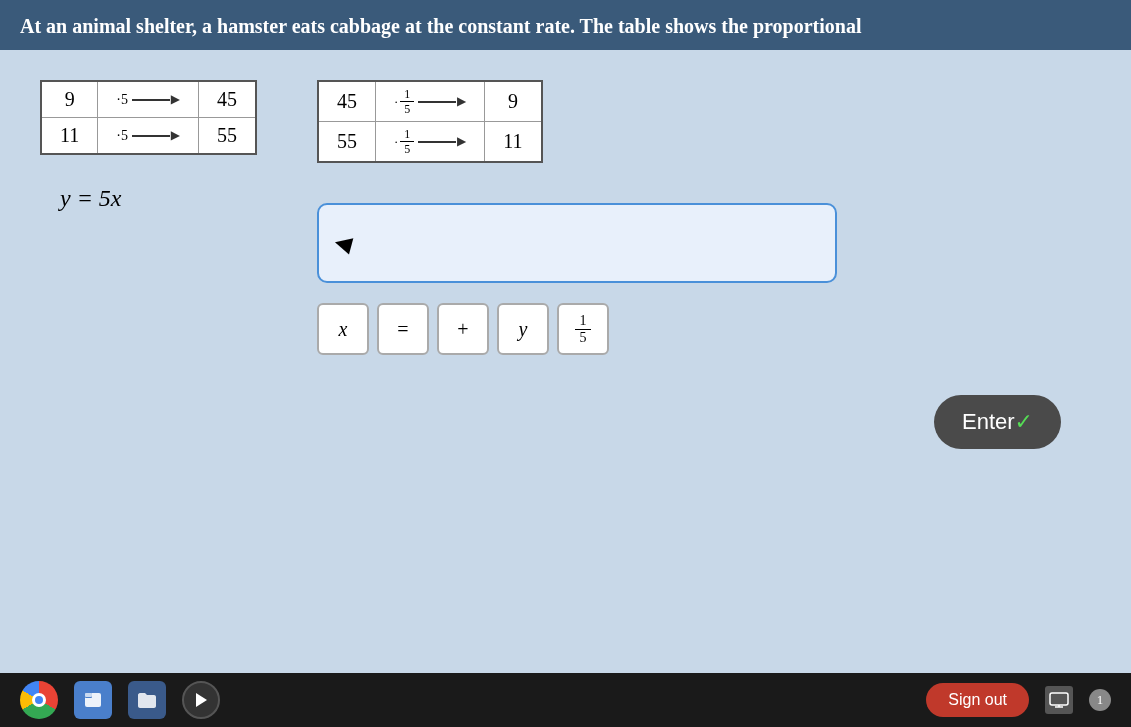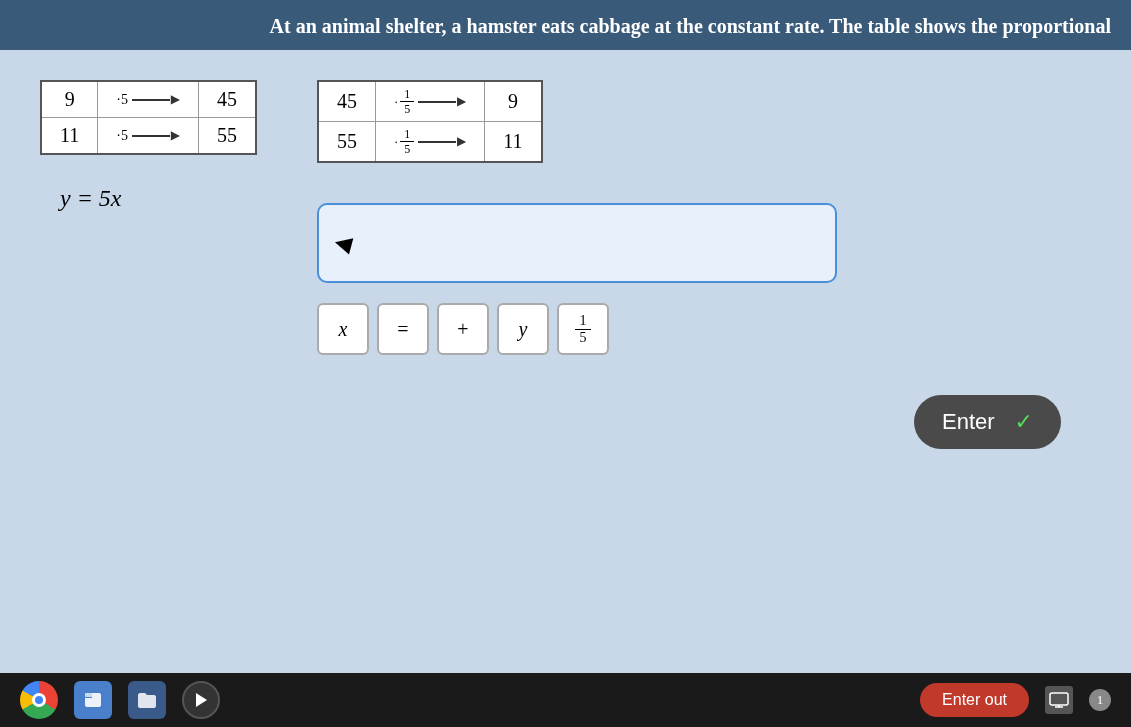--- a/index.html
+++ b/index.html
@@ -10,21 +10,21 @@
       background: #c8d8e8;
       font-family: 'Times New Roman', Times, serif;
       overflow: hidden;
       position: relative;
     }
 
     
     .header {
       background: #3a5a7a;
       color: white;
-      text-align: right;
+      text-align: left;
       padding: 12px 20px 10px;
       font-size: 20px;
       font-weight: bold;
       line-height: 1.4;
     }
 
     
     .main-content {
       display: flex;
       flex-direction: row;
@@ -134,21 +134,21 @@
     .enter-button {
       background: #4a4a4a;
       color: white;
       border: none;
       border-radius: 30px;
       padding: 14px 28px;
       font-size: 22px;
       cursor: pointer;
       display: flex;
       align-items: center;
-      gap: 20px;
+      gap: 0;
       align-self: flex-end;
       margin-top: 10px;
     }
 
     .checkmark {
       color: #5d5;
       font-size: 22px;
     }
 
     
@@ -381,21 +381,21 @@
       <path d="M2 5C2 4 2.9 3 4 3H9L11 5H18C19.1 5 20 5.9 20 7V16C20 17.1 19.1 18 18 18H4C2.9 18 2 17.1 2 16V5Z" fill="white" opacity="0.85"></path>
     </svg>
   </div>
 
   <div class="taskbar-icon" style="width:38px; height:38px; background:#333; border-radius:50%; display:flex; align-items:center; justify-content:center; border:2px solid #555;">
     <svg width="14" height="16" viewBox="0 0 14 16">
         <polygon points="2,1 13,8 2,15" fill="white"></polygon>
       </svg>
   </div>
 
-  <button class="sign-out-btn" style="margin-left:auto;">Enter out</button>
+  <button class="sign-out-btn" style="margin-left:auto;">Sign out</button>
 
   <div class="screen-icon" style="width:28px; height:28px; background:#555; border-radius:3px; display:flex; align-items:center; justify-content:center;">
     <svg width="20" height="16" viewBox="0 0 20 16">
         <rect x="1" y="1" width="18" height="12" rx="2" fill="none" stroke="white" stroke-width="1.5"></rect>
         <line x1="10" y1="13" x2="10" y2="15" stroke="white" stroke-width="1.5"></line>
         <line x1="6" y1="15" x2="14" y2="15" stroke="white" stroke-width="1.5"></line>
       </svg>
   </div>
 
   <div class="notification-badge">1</div>

